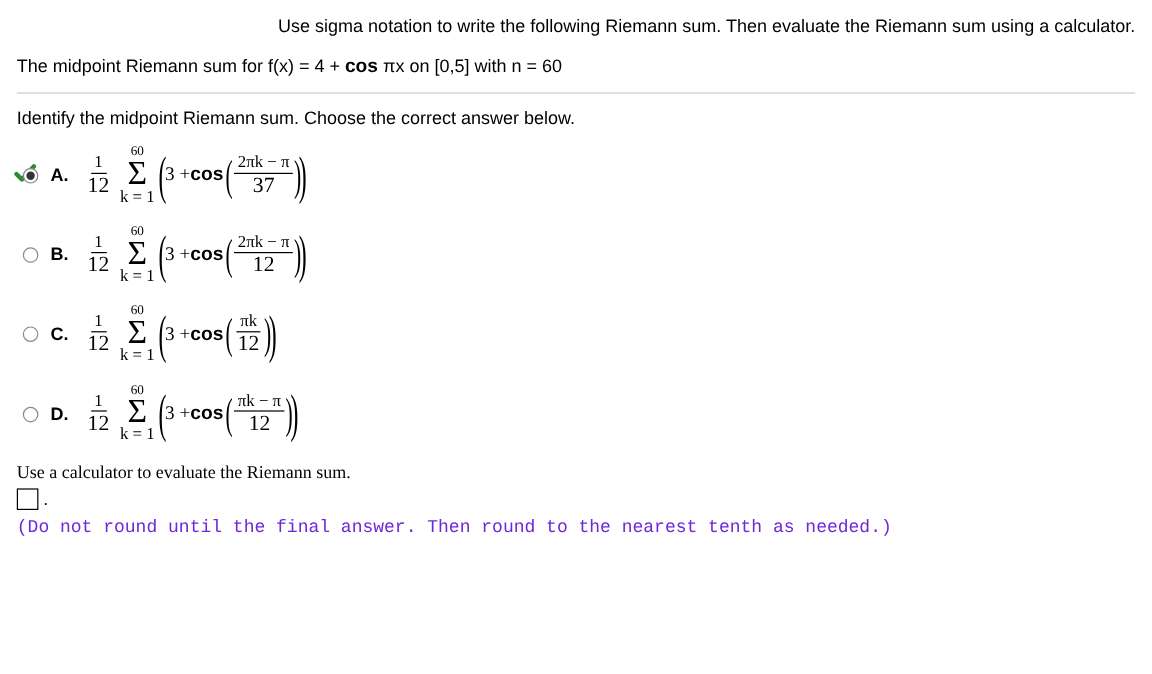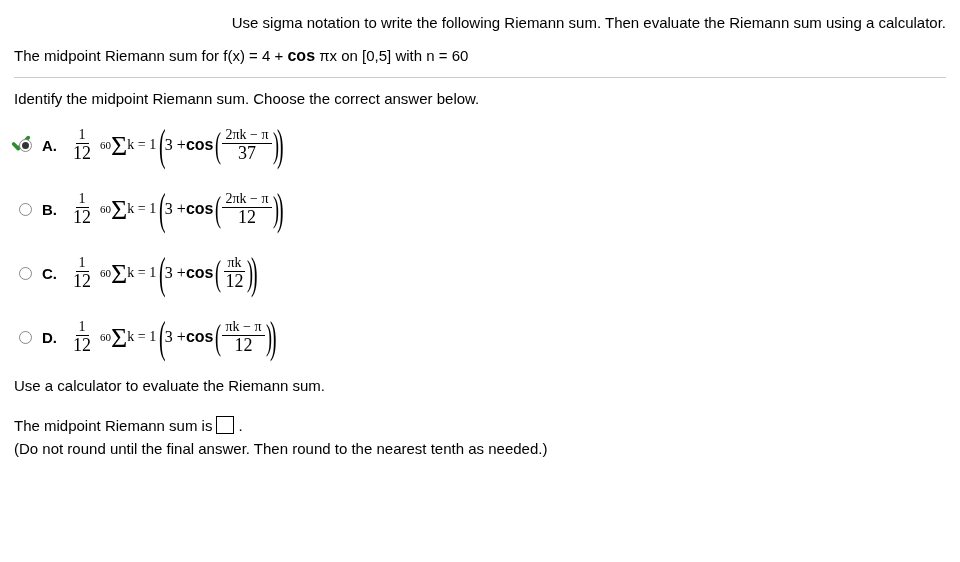--- a/index.html
+++ b/index.html
@@ -99,21 +99,21 @@
       border-bottom: 1px solid #000;
       padding: 0 3px;
       font-size: 14px;
     }
     .frac .den {
       padding: 0 3px;
       font-size: 18px;
     }
     .sigma {
       display: inline-flex;
-      flex-direction: row;
+      flex-direction: column;
       align-items: center;
       margin: 0 4px;
       line-height: 1;
     }
     .sigma .upper {
       font-size: 11px;
     }
     .sigma .symbol {
       font-size: 28px;
       line-height: 0.9;
@@ -138,37 +138,39 @@
       line-height: 0.8;
       font-weight: 100;
       transform: scaleX(0.5);
       display: inline-block;
       margin: 0 -4px;
     }
     .eval-section {
       margin-top: 8px;
     }
     .eval-text {
-      margin-bottom: 22px;
+      margin-bottom: 4px;
+      font-family: Liberation Serif, serif;
     }
     .answer-line {
       margin-bottom: 6px;
       display: flex;
       align-items: center;
       gap: 4px;
     }
     .answer-box {
       display: inline-block;
       width: 18px;
       height: 18px;
       border: 1px solid #000;
       vertical-align: middle;
     }
     .hint-text {
-      color: #000000;
+      color: #6d28d9;
+      font-family: Liberation Mono, monospace;
     }
     .bold-cos {
       font-weight: bold;
       font-family: Arial, sans-serif;
       font-size: 16px;
     }
   </style>
 </head>
 <body>
 
@@ -311,18 +313,17 @@
         <span class="big-paren">)</span>
       </span>
     </div>
   </div>
 
 </div>
 
 <div class="eval-section">
   <div class="eval-text">Use a calculator to evaluate the Riemann sum.</div>
   <div class="answer-line">
-    <span>The midpoint Riemann sum is </span>
     <span class="answer-box"></span>
     <span>.</span>
   </div>
   <div class="hint-text">(Do not round until the final answer. Then round to the nearest tenth as needed.)</div>
 </div>
 
 </body></html>

